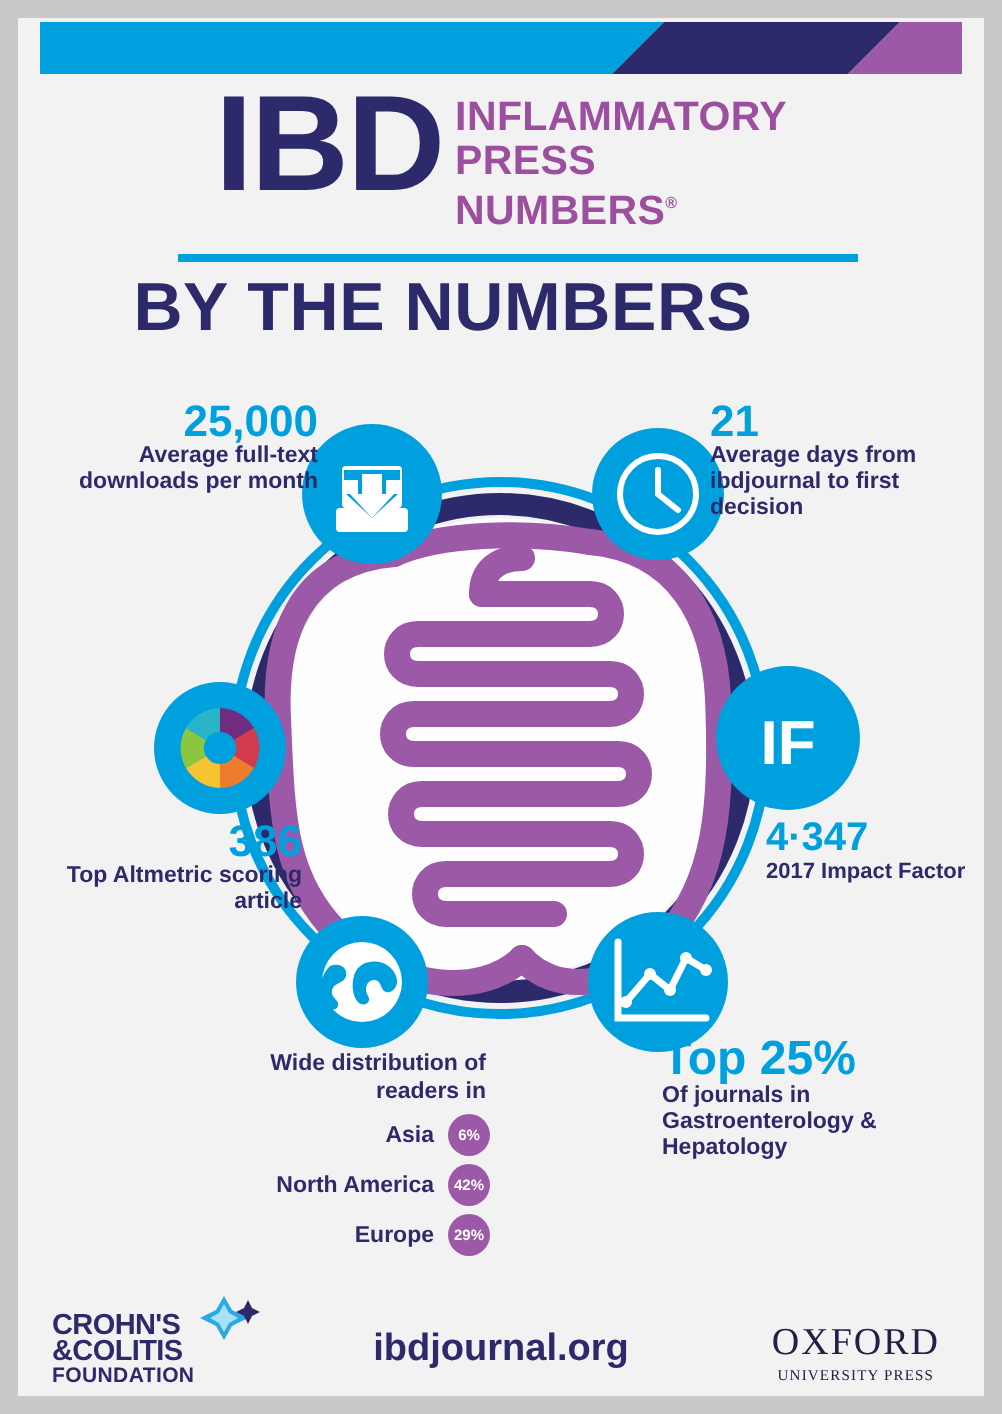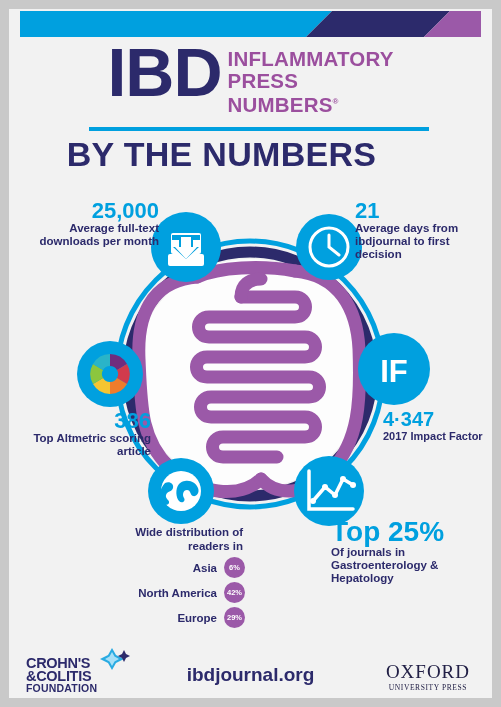--- a/index.html
+++ b/index.html
@@ -53,21 +53,21 @@
   #stat-downloads { left: 16px; top: 190px; width: 134px; text-align: right; }
   #stat-downloads .num { font-size: 22px; }
   #stat-days { left: 346px; top: 190px; width: 130px; text-align: left; }
   #stat-days .num { font-size: 22px; }
   #stat-altmetric { left: 14px; top: 400px; width: 128px; text-align: right; }
   #stat-altmetric .num { font-size: 22px; }
   #stat-if { left: 374px; top: 400px; width: 110px; text-align: left; }
   #stat-if .num { font-size: 20px; }
   #stat-if .sub { font-size: 11px; font-weight: bold; line-height: 13px; color: #2c2a6b; }
   #stat-top25 { left: 322px; top: 508px; width: 160px; text-align: left; }
-  #stat-top25 .num { font-size: 28px; }
+  #stat-top25 .num { font-size: 24px; }
   
   #readers { position: absolute; left: 84px; top: 516px; width: 150px; text-align: right;
              font-weight: bold; font-size: 11.5px; line-height: 14px; color: #2c2a6b; }
   .region-row { position: absolute; display: flex; align-items: center; justify-content: flex-end; gap: 7px; }
   .region-label { font-weight: bold; font-size: 11.5px; color: #2c2a6b; white-space: nowrap; }
   .pct-bubble {
     width: 21px; height: 21px; border-radius: 50%;
     background: #9b59a8; color: #ffffff;
     font-weight: bold; font-size: 7.5px;
     display: flex; align-items: center; justify-content: center;

